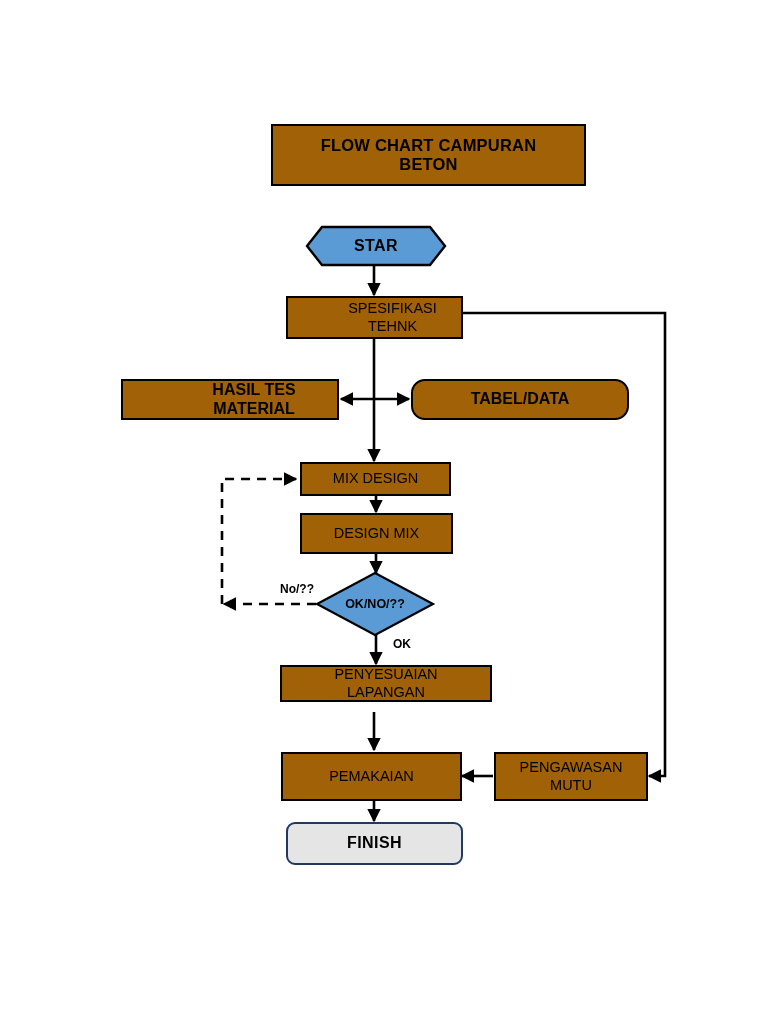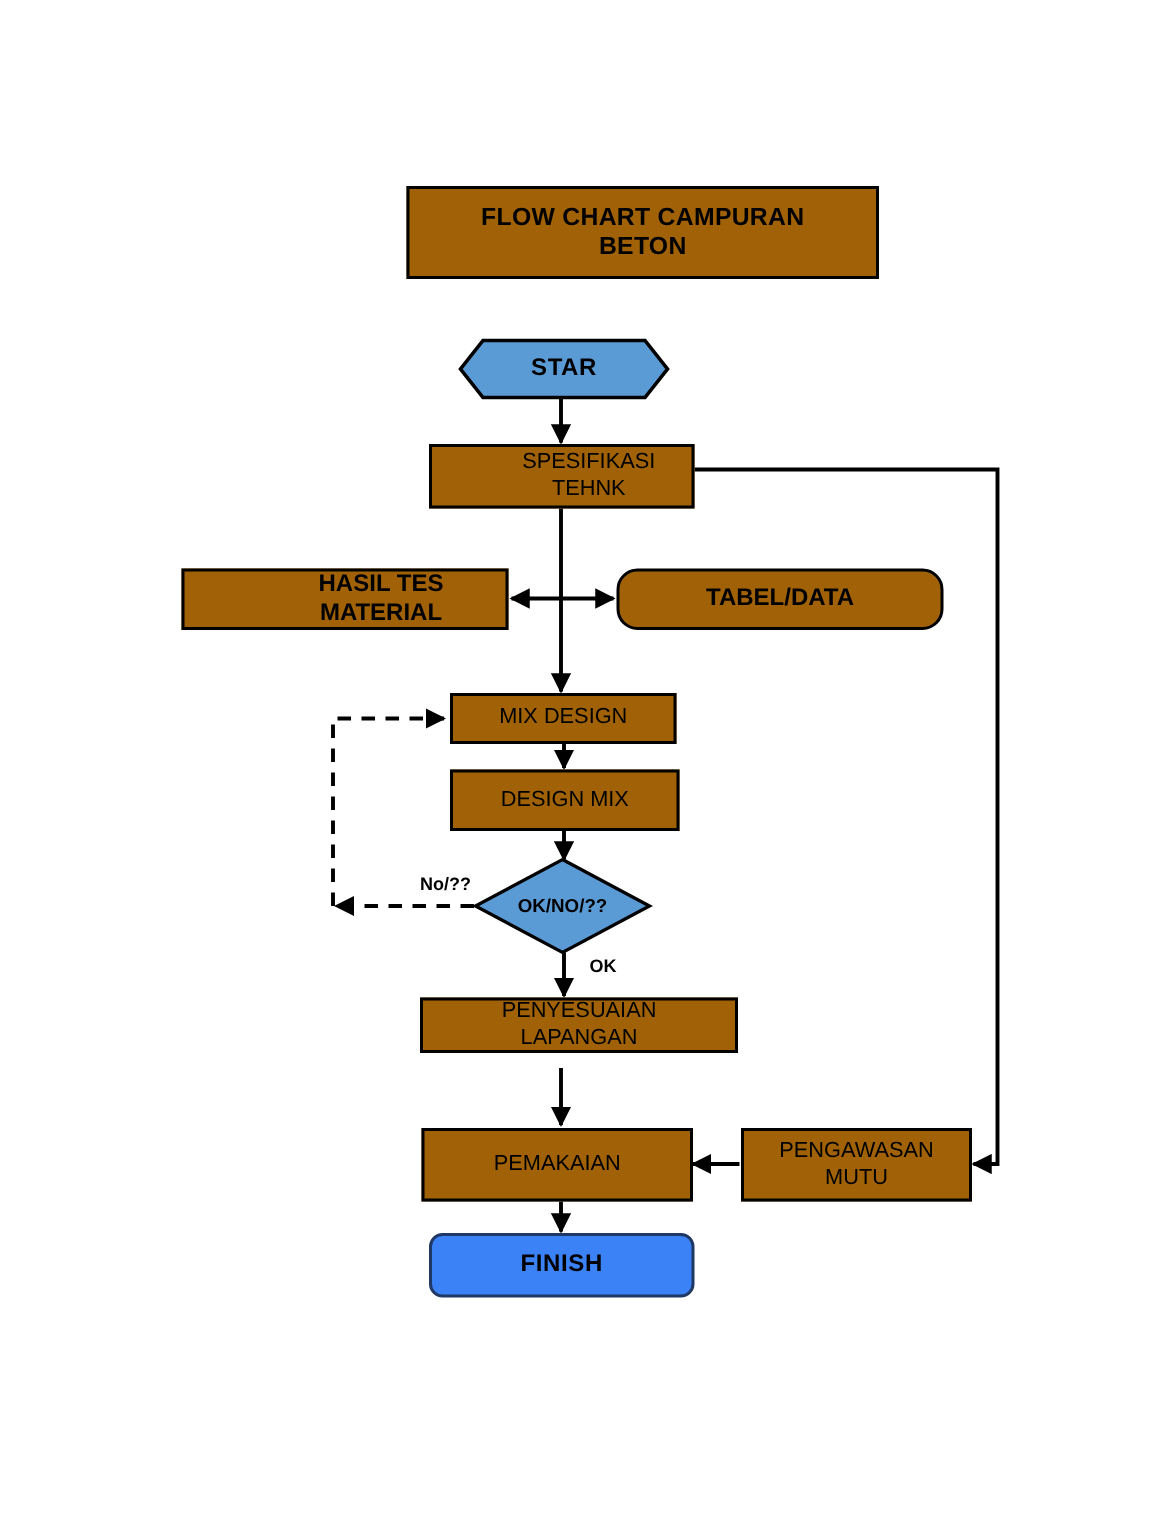--- a/index.html
+++ b/index.html
@@ -51,21 +51,21 @@
   }
   .term {
     font-size: 16px;
     font-weight: bold;
     letter-spacing: .4px;
     justify-content: center;
   }
   .rounded {
     border: 2px solid #1f3864;
     border-radius: 9px;
-    background: #3b82f6;
+    background: #e5e5e5;
   }
   .edge-label {
     position: absolute;
     font-size: 12px;
     font-weight: bold;
     color: #000000;
     white-space: nowrap;
     user-select: none;
     margin-left: 12px;
   }

